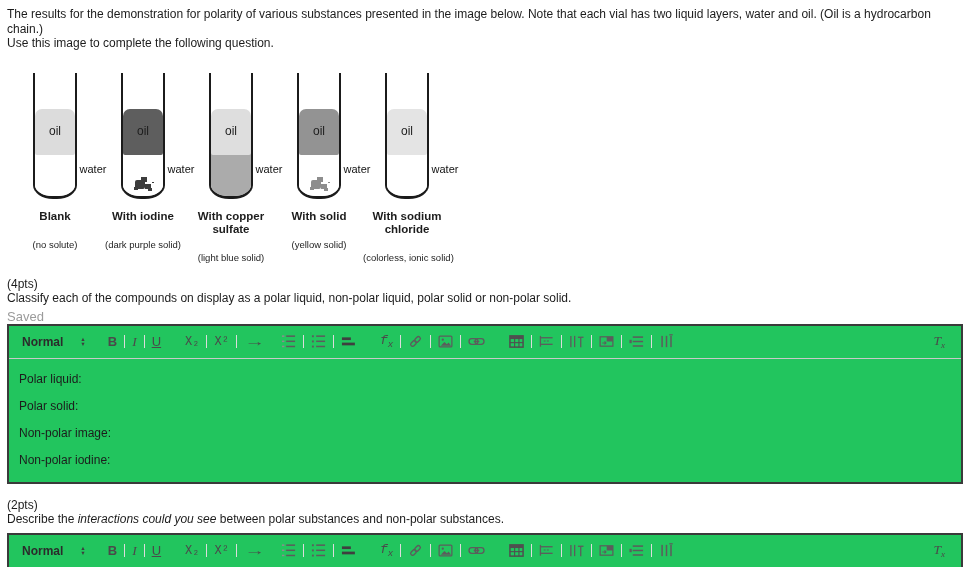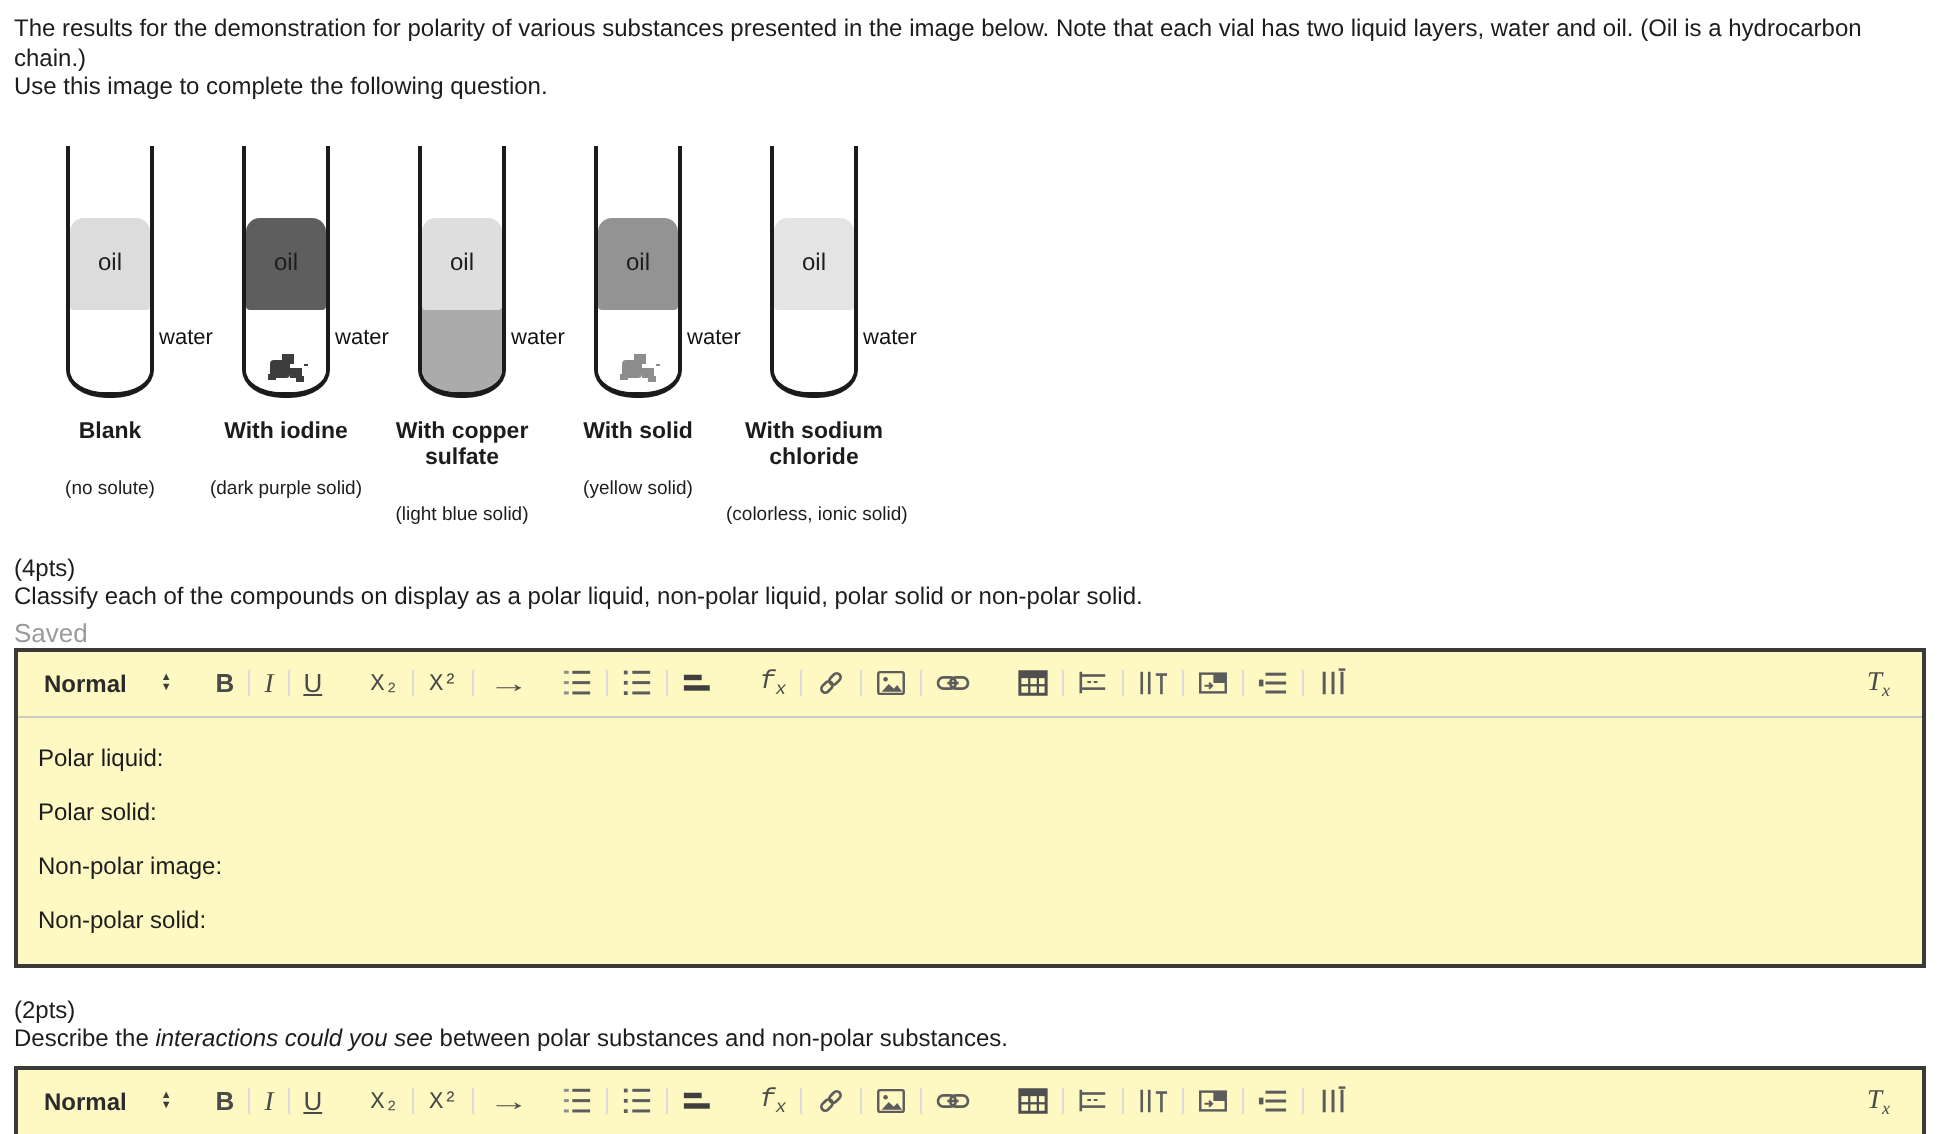--- a/index.html
+++ b/index.html
@@ -43,21 +43,21 @@
   .cap-name { font-size:11.5px; font-weight:700; line-height:13px; }
   .cap-note { font-size:9.5px; margin-top:16px; white-space:nowrap; }
 
   
   .qblock { margin-top:14px; font-size:12px; line-height:14.5px; }
   .q-it { font-style:italic; }
   .saved-row { font-size:13px; color:var(--muted,#9b9b9b);
     margin:3px 1px 2px 0; height:13px; }
 
   
-  .editor { border:2px solid var(--editor-border,#3a3a3a); background:#fef9c3; }
+  .editor { border:2px solid var(--editor-border,#3a3a3a); background:#22c55e; }
   .editor-2 { margin-top:6px; }
   .tb { display:flex; align-items:center; height:33px;
     border-bottom:1px solid var(--toolbar-rule,#c9c9c9); padding:0 13px; }
   .tb-style { display:flex; align-items:center; gap:17px; margin-right:10px; cursor:pointer; }
   .tb-style-label { font-size:12px; font-weight:700; color:#2b2b2b; }
   .updown { display:flex; flex-direction:column; align-items:center;
     font-size:5.5px; line-height:4.5px; color:#3d3d3d; }
   .grp { display:flex; align-items:center; margin:0 9px; }
   .tbtn { background:none; border:0; padding:0 3px; margin:0; font-family:inherit;
     color:var(--toolbar-icon,#4a4a4a); font-size:12.5px; cursor:pointer;
@@ -350,21 +350,21 @@
       <button type="button" class="tbtn b-tx">
         <span><span>T</span><span class="sub">x</span></span>
       </button>
     </div>
   </div>
 </div>
     <div class="ed-content">
       <div class="ed-line">Polar liquid:</div>
       <div class="ed-line">Polar solid:</div>
       <div class="ed-line">Non-polar image:</div>
-      <div class="ed-line">Non-polar solid:</div>
+      <div class="ed-line">Non-polar iodine:</div>
     </div>
   </div>
 
   <div class="qblock">
     <div>(2pts)</div>
     <div><span>Describe the </span><span class="q-it">interactions could you see</span><span> between polar substances and non-polar substances.</span></div>
   </div>
 
   <div class="editor editor-2">
     <div>

